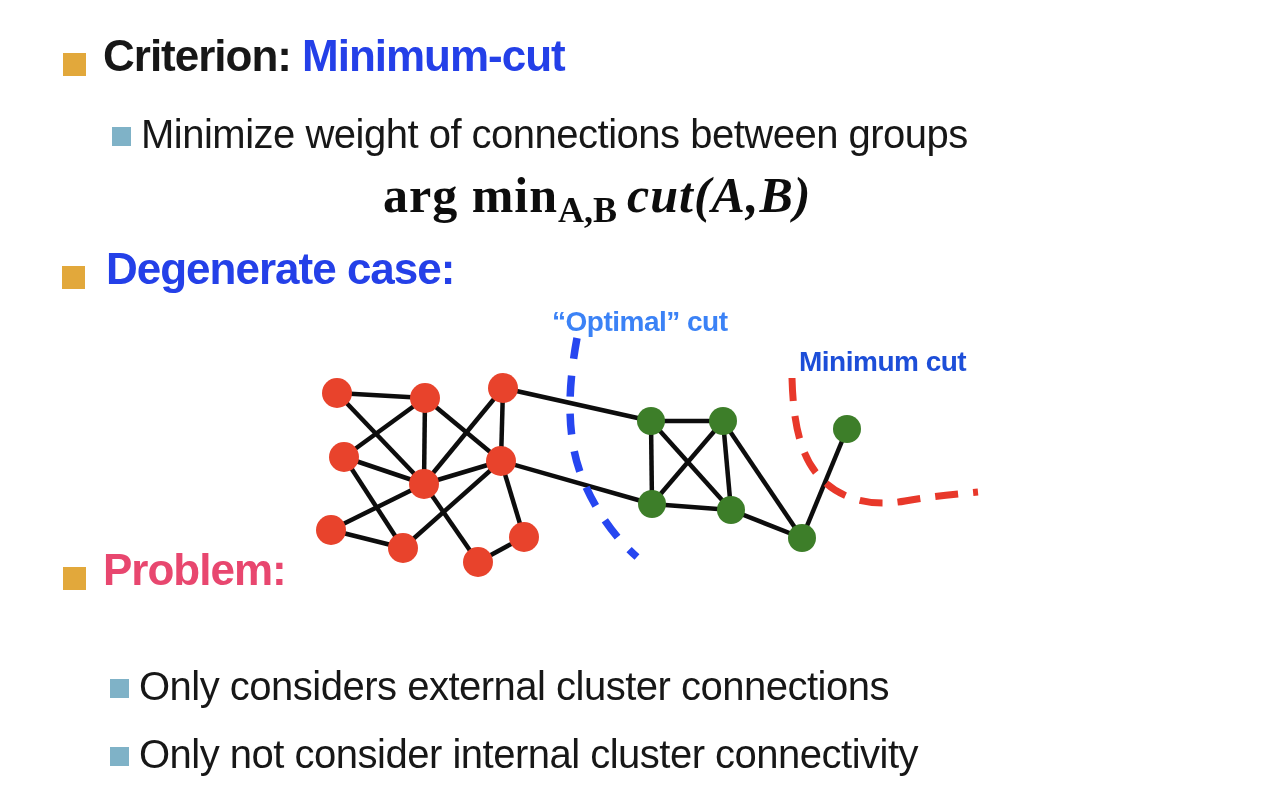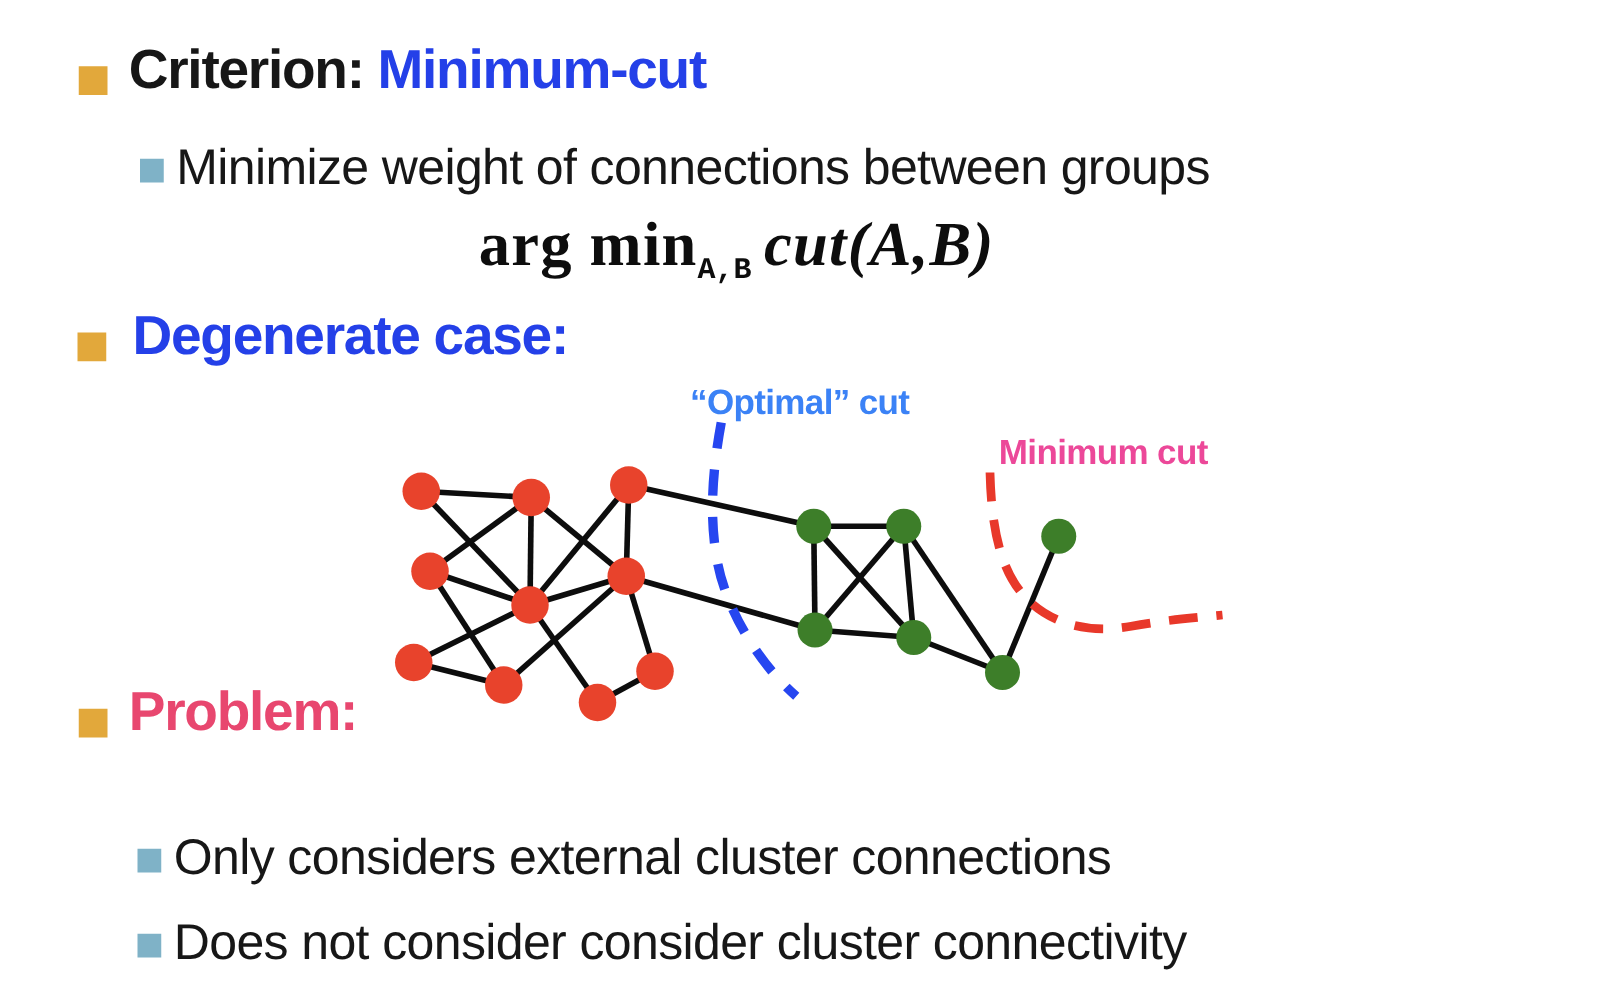--- a/index.html
+++ b/index.html
@@ -18,26 +18,26 @@
   .sq.lblue{width:19px;height:19px;background:#7fb2c7;margin-top:17px;}
   .t-black{color:#171717;}
   .t-blue{color:#2440e8;}
   .t-pink{color:#e8476f;}
   #formula{
     position:absolute;left:383px;top:166px;
     font-family:"Liberation Serif", serif;
     font-weight:bold;font-size:50px;color:#0d0d0d;
     white-space:nowrap;letter-spacing:1px;
   }
-  #formula .sub-ab{font-size:24px;vertical-align:-10px;letter-spacing:0;font-family:Liberation Mono, monospace;}
+  #formula .sub-ab{font-size:36px;vertical-align:-10px;letter-spacing:0;}
   #formula .cut-expr{font-style:italic;margin-left:10px;text-align:right;}
   #graph-svg{position:absolute;left:0;top:0;width:1282px;height:786px;pointer-events:none;}
   .cut-label{position:absolute;font-weight:bold;font-size:28px;white-space:nowrap;letter-spacing:-0.5px;}
   #optimal-cut-label{left:552px;top:306px;color:#3b82f6;}
-  #minimum-cut-label{left:799px;top:346px;color:#ec4899;}
+  #minimum-cut-label{left:799px;top:346px;color:#1d4ed8;}
 </style>
 </head>
 <body>
 
 <div id="slide">
 
   <div class="line main" style="left:63px;top:30px;">
     <span class="sq gold"></span>
     <span><span class="t-black">Criterion:</span><span class="t-blue" style="margin-left:11px;">Minimum-cut</span></span>
   </div>
@@ -108,16 +108,16 @@
     <span class="sq gold"></span>
     <span class="t-pink">Problem:</span>
   </div>
 
   <div class="line sub" style="left:110px;top:662px;">
     <span class="sq lblue"></span>
     <span class="t-black">Only considers external cluster connections</span>
   </div>
   <div class="line sub" style="left:110px;top:730px;">
     <span class="sq lblue"></span>
-    <span class="t-black">Does not consider consider cluster connectivity</span>
+    <span class="t-black">Only not consider internal cluster connectivity</span>
   </div>
 
 </div>
 
 </body></html>

